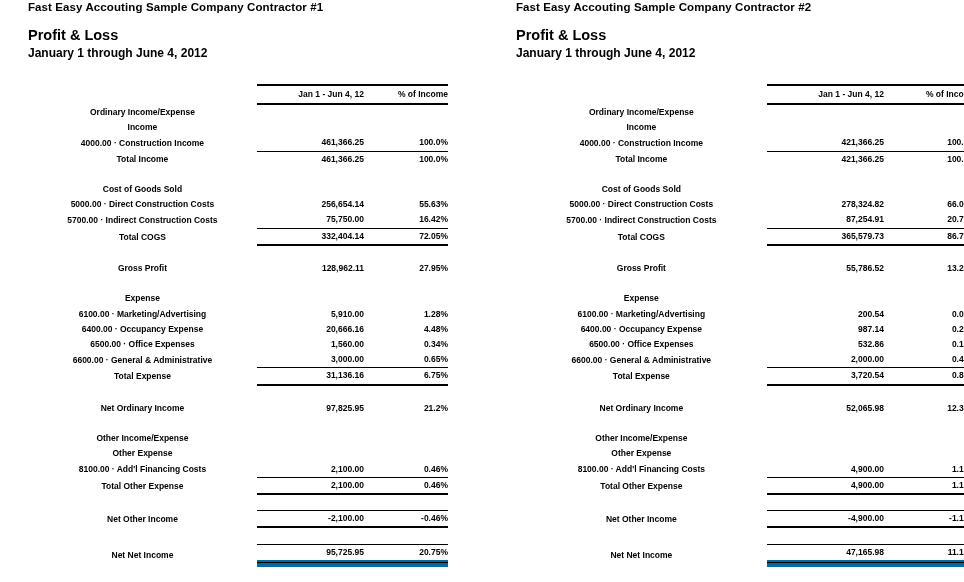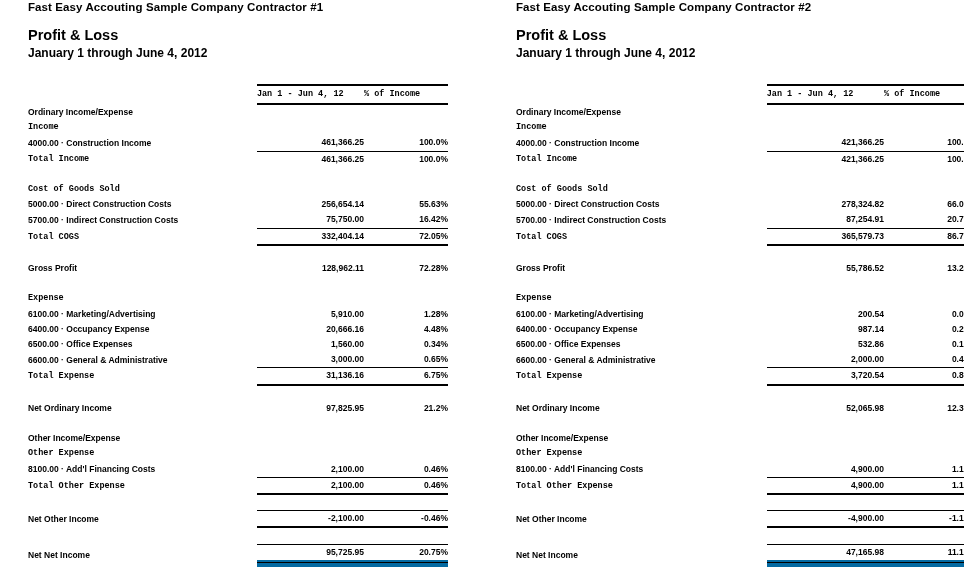--- a/index.html
+++ b/index.html
@@ -69,48 +69,47 @@
 
   table.pl td, table.pl th {
     padding: 0;
     font-size: 8.5px;
     font-weight: bold;
     vertical-align: bottom;
     line-height: 15.2px;
     height: 15.2px;
   }
   .lbl {
-    text-align: left;
+    text-align: center;
     white-space: nowrap;
     padding-right: 4px;
   }
   .amt, .pct {
     text-align: right;
     white-space: nowrap;
     font-variant-numeric: tabular-nums;
   }
   .amt { padding-right: 10px; }
   .pct { padding-right: 2px; }
 
   
   tr.hdr th {
     font-size: 8.5px;
     font-weight: bold;
-    text-align: left;
+    text-align: right;
     height: 17px;
     line-height: 17px;
     border-top: 2.5px solid #000;
     border-bottom: 2.5px solid #000;
-    font-family: Liberation Mono, monospace;
   }
   tr.hdr th.blank { border-top: none; border-bottom: none; }
 
   
   .i0 { padding-left: 0px; }
-  .i1 { padding-left: 29px; font-family: Liberation Mono, monospace; }
+  .i1 { padding-left: 29px; }
   .i2 { padding-left: 47px; margin-left: 48px; }
   .i3 { padding-left: 18px; }
 
   
   .rule-top-thin  { border-top: 1px solid #000; }
   .rule-bot-thick { border-bottom: 2.5px solid #000; }
   .spacer td { height: 15px; }
 
   
   .dbl {
@@ -197,21 +196,21 @@
               <td class="pct rule-top-thin rule-bot-thick">72.05%</td>
             </tr>
             <tr class="spacer">
               <td></td>
               <td></td>
               <td></td>
             </tr>
             <tr>
               <td class="lbl i3">Gross Profit</td>
               <td class="amt">128,962.11</td>
-              <td class="pct">72.28%</td>
+              <td class="pct">27.95%</td>
             </tr>
             <tr class="spacer">
               <td></td>
               <td></td>
               <td></td>
             </tr>
             <tr>
               <td class="lbl i1">Expense</td>
               <td class="amt"></td>
               <td class="pct"></td>

